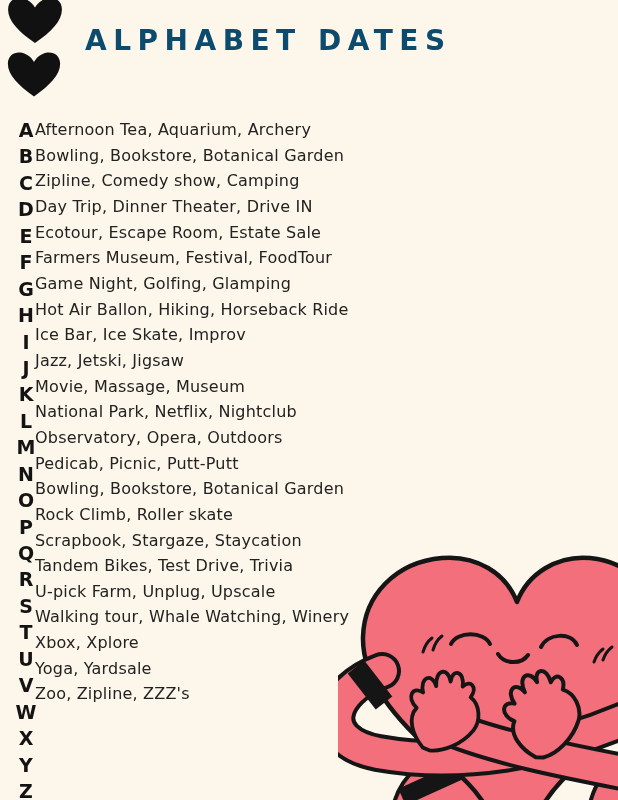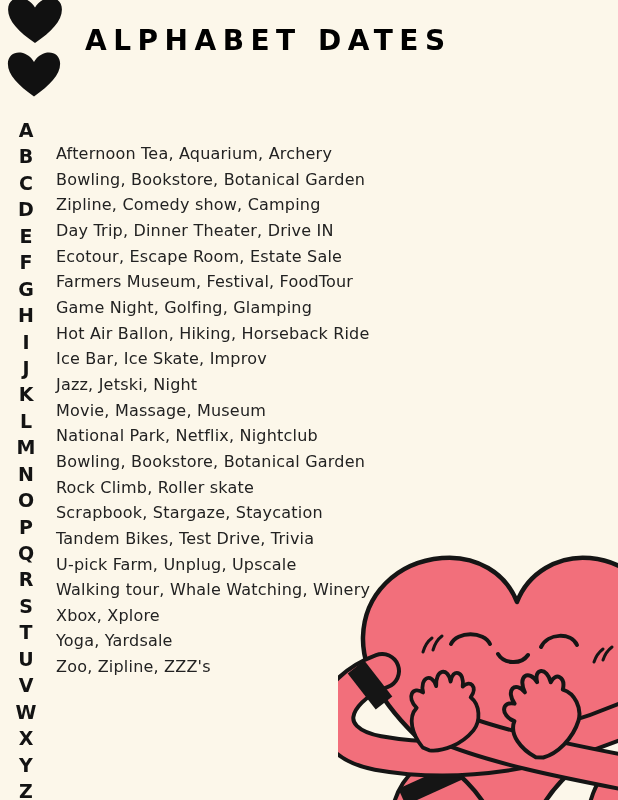--- a/index.html
+++ b/index.html
@@ -9,29 +9,29 @@
     font-family:"Liberation Sans", sans-serif;
   }
   .top-hearts {
     position:absolute; left:6px; top:-4px; width:60px;
     display:flex; flex-direction:column; gap:4px;
   }
   .title {
     position:absolute; left:85px; top:24px; margin:0;
     font-family:"DejaVu Sans", sans-serif;
     font-weight:bold; font-size:28px; letter-spacing:6.5px;
-    color:#000000;
+    color:#0c4a6e;
   }
   .letters { position:absolute; left:0; top:117px; width:52px; }
   .letters .letter {
     height:26.45px; line-height:26.45px; text-align:center;
     font-family:"DejaVu Sans", sans-serif; font-weight:bold;
     font-size:19px; color:#131313;
   }
-  .ideas { position:absolute; left:56px; top:117px; right:0;margin-top:24px; }
+  .ideas { position:absolute; left:35px; top:117px; right:0; }
   .ideas .idea {
     height:25.66px; line-height:25.66px;
     font-family:"DejaVu Sans", sans-serif;
     font-size:16px; letter-spacing:0.2px; color:#222;
     white-space:nowrap;
   }
   .character {
     position:absolute; left:338px; top:545px;
     width:280px; height:255px;
   }
@@ -83,23 +83,25 @@
   <div class="ideas" id="ideas">
       <div class="idea">Afternoon Tea, Aquarium, Archery</div>
       <div class="idea">Bowling, Bookstore, Botanical Garden</div>
       <div class="idea">Zipline, Comedy show, Camping</div>
       <div class="idea">Day Trip, Dinner Theater, Drive IN</div>
       <div class="idea">Ecotour, Escape Room, Estate Sale</div>
       <div class="idea">Farmers Museum, Festival, FoodTour</div>
       <div class="idea">Game Night, Golfing, Glamping</div>
       <div class="idea">Hot Air Ballon, Hiking, Horseback Ride</div>
       <div class="idea">Ice Bar, Ice Skate, Improv</div>
-      <div class="idea">Jazz, Jetski, Night</div>
+      <div class="idea">Jazz, Jetski, Jigsaw</div>
       <div class="idea">Movie, Massage, Museum</div>
       <div class="idea">National Park, Netflix, Nightclub</div>
+      <div class="idea">Observatory, Opera, Outdoors</div>
+      <div class="idea">Pedicab, Picnic, Putt-Putt</div>
       <div class="idea">Bowling, Bookstore, Botanical Garden</div>
       <div class="idea">Rock Climb, Roller skate</div>
       <div class="idea">Scrapbook, Stargaze, Staycation</div>
       <div class="idea">Tandem Bikes, Test Drive, Trivia</div>
       <div class="idea">U-pick Farm, Unplug, Upscale</div>
       <div class="idea">Walking tour, Whale Watching, Winery</div>
       <div class="idea">Xbox, Xplore</div>
       <div class="idea">Yoga, Yardsale</div>
       <div class="idea">Zoo, Zipline, ZZZ's</div>
     </div>

